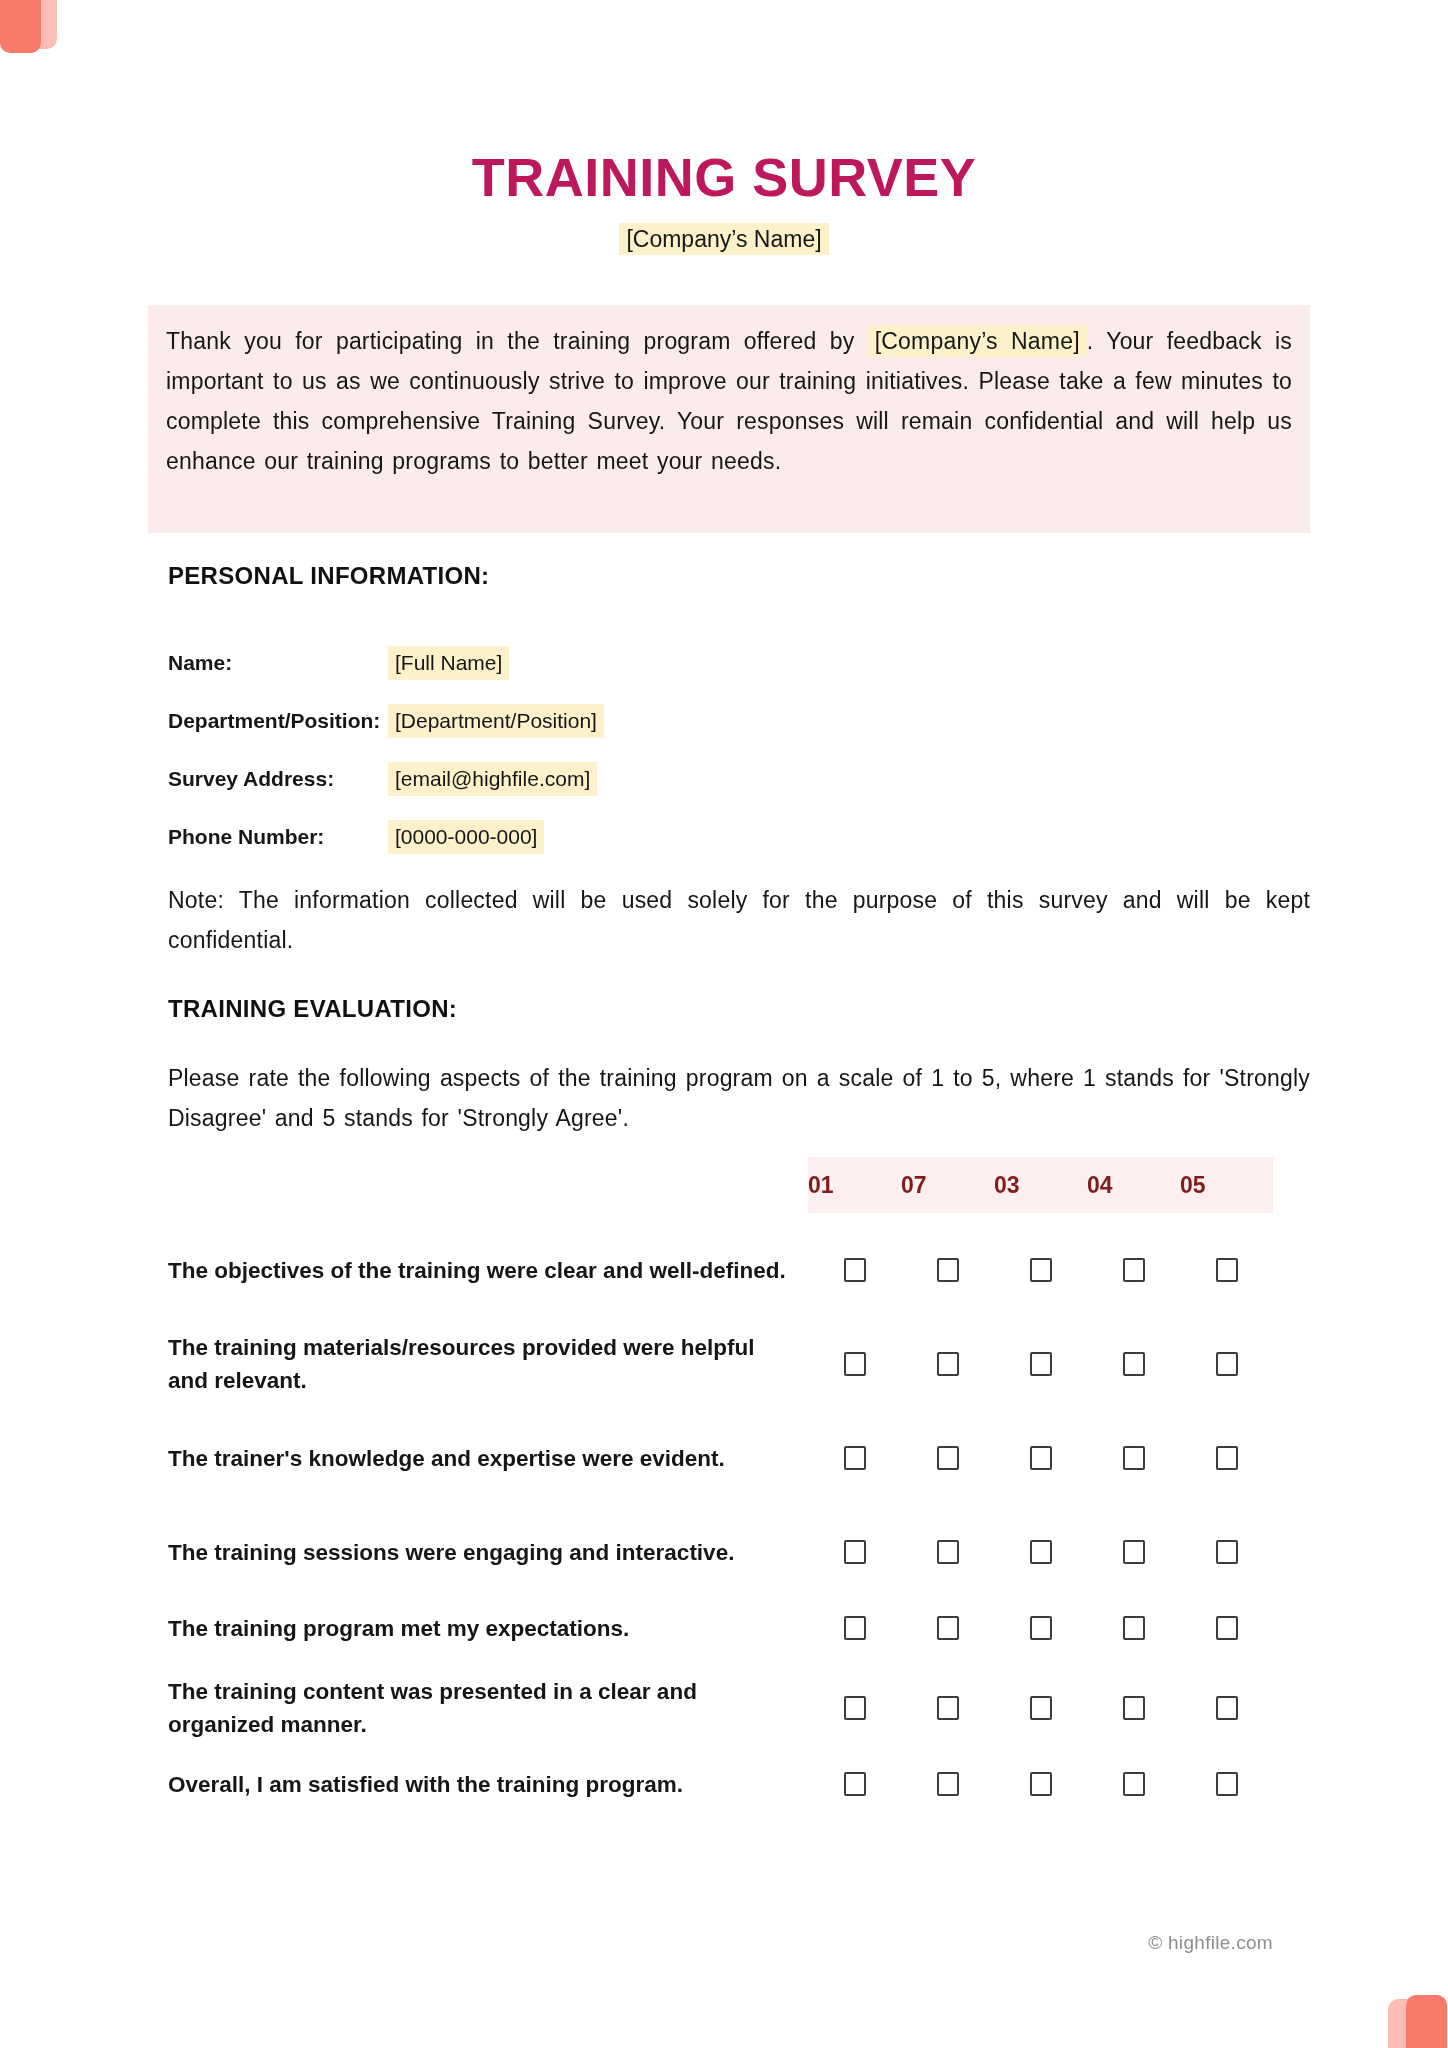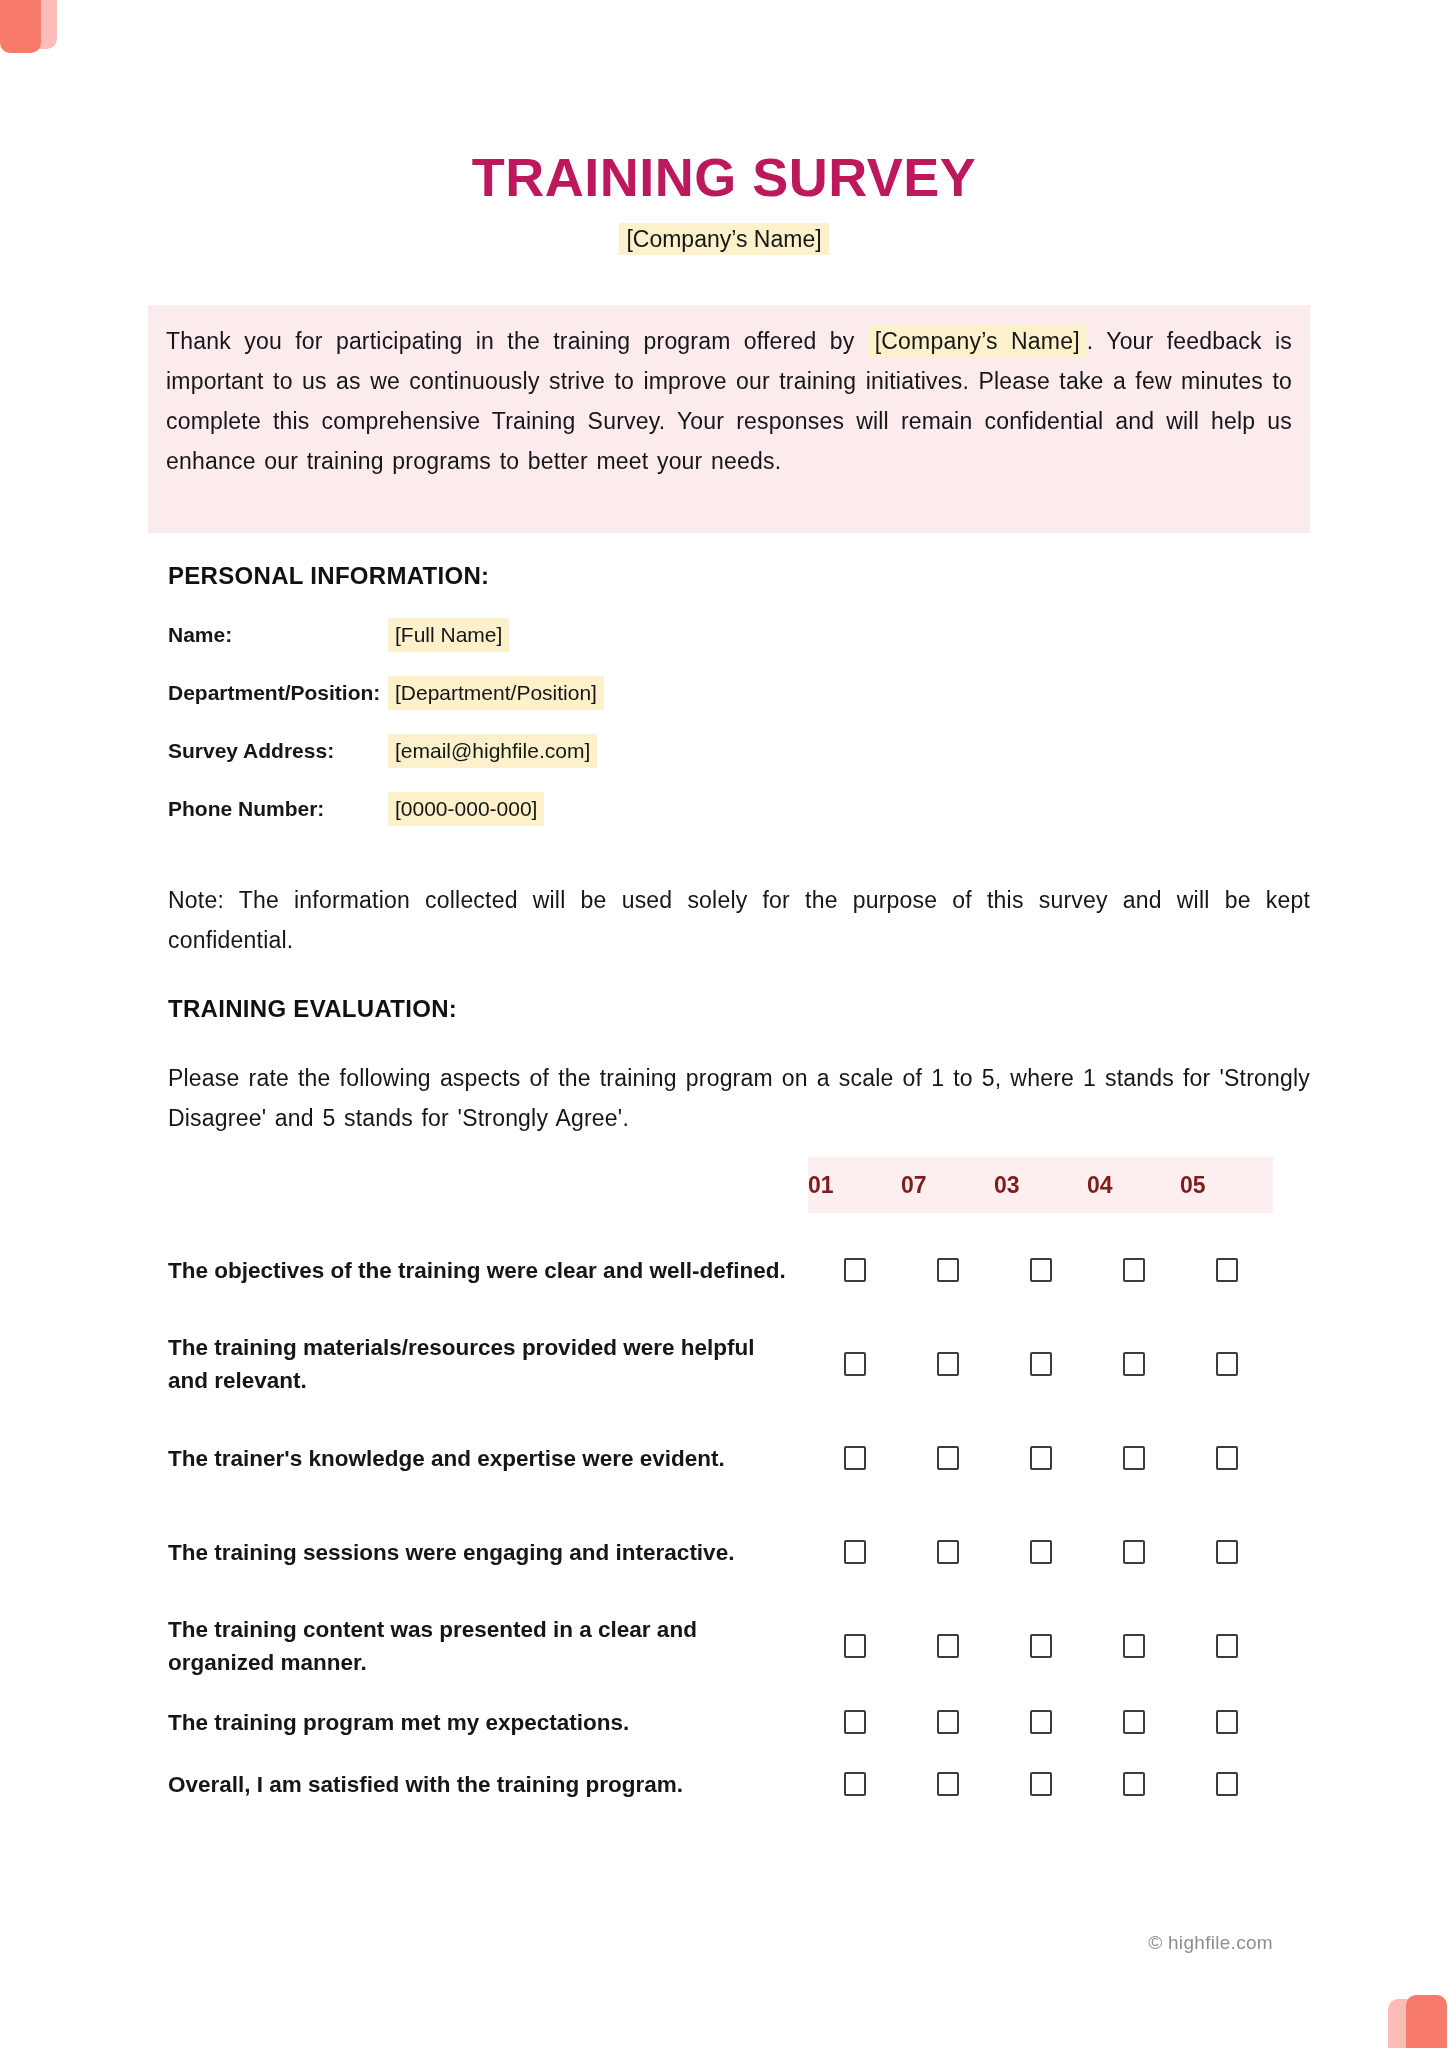--- a/index.html
+++ b/index.html
@@ -46,21 +46,21 @@
     word-spacing:2px; letter-spacing:0.2px;
   }
 
   .section-heading {
     position:absolute; left:168px;
     font-size:24px; font-weight:bold; letter-spacing:0.3px; color:#111;
   }
   #personal-heading { top:562px; }
   #evaluation-heading { top:995px; }
 
-  .fields { position:absolute; left:168px; top:618px; width:1142px; }
+  .fields { position:absolute; left:168px; top:646px; width:1142px; }
   .field-row { display:flex; align-items:flex-start; height:40px; margin-bottom:18px; }
   .field-label { min-width:220px; font-weight:bold; font-size:21px; line-height:34px; }
   .field-value { font-size:21px; line-height:28px;text-align:right; }
 
   .note-par { position:absolute; left:168px; top:880px; width:1142px; }
   .note-par b { font-weight:normal; }
 
   .instructions-par { position:absolute; left:168px; top:1058px; width:1142px; }
 
   .rating-table { position:absolute; left:168px; top:1157px; width:1105px; }
@@ -216,58 +216,58 @@
           <span class="cb"></span>
         </div>
       <div class="ccell">
           <span class="cb"></span>
         </div>
       <div class="ccell">
           <span class="cb"></span>
         </div>
     </div>
 
-    <div class="trow two-line">
-      <div class="qcell">The training content was presented in a clear and organized manner.</div>
-      <div class="ccell">
-          <span class="cb"></span>
-        </div>
-      <div class="ccell">
-          <span class="cb"></span>
-        </div>
-      <div class="ccell">
-          <span class="cb"></span>
-        </div>
-      <div class="ccell">
-          <span class="cb"></span>
-        </div>
-      <div class="ccell">
-          <span class="cb"></span>
-        </div>
-    </div>
-
     <div class="trow one-line">
       <div class="qcell">The training program met my expectations.</div>
       <div class="ccell">
           <span class="cb"></span>
         </div>
       <div class="ccell">
           <span class="cb"></span>
         </div>
       <div class="ccell">
           <span class="cb"></span>
         </div>
       <div class="ccell">
           <span class="cb"></span>
         </div>
       <div class="ccell">
           <span class="cb"></span>
         </div>
     </div>
 
+    <div class="trow two-line">
+      <div class="qcell">The training content was presented in a clear and organized manner.</div>
+      <div class="ccell">
+          <span class="cb"></span>
+        </div>
+      <div class="ccell">
+          <span class="cb"></span>
+        </div>
+      <div class="ccell">
+          <span class="cb"></span>
+        </div>
+      <div class="ccell">
+          <span class="cb"></span>
+        </div>
+      <div class="ccell">
+          <span class="cb"></span>
+        </div>
+    </div>
+
     <div class="trow one-line">
       <div class="qcell">Overall, I am satisfied with the training program.</div>
       <div class="ccell">
           <span class="cb"></span>
         </div>
       <div class="ccell">
           <span class="cb"></span>
         </div>
       <div class="ccell">
           <span class="cb"></span>

